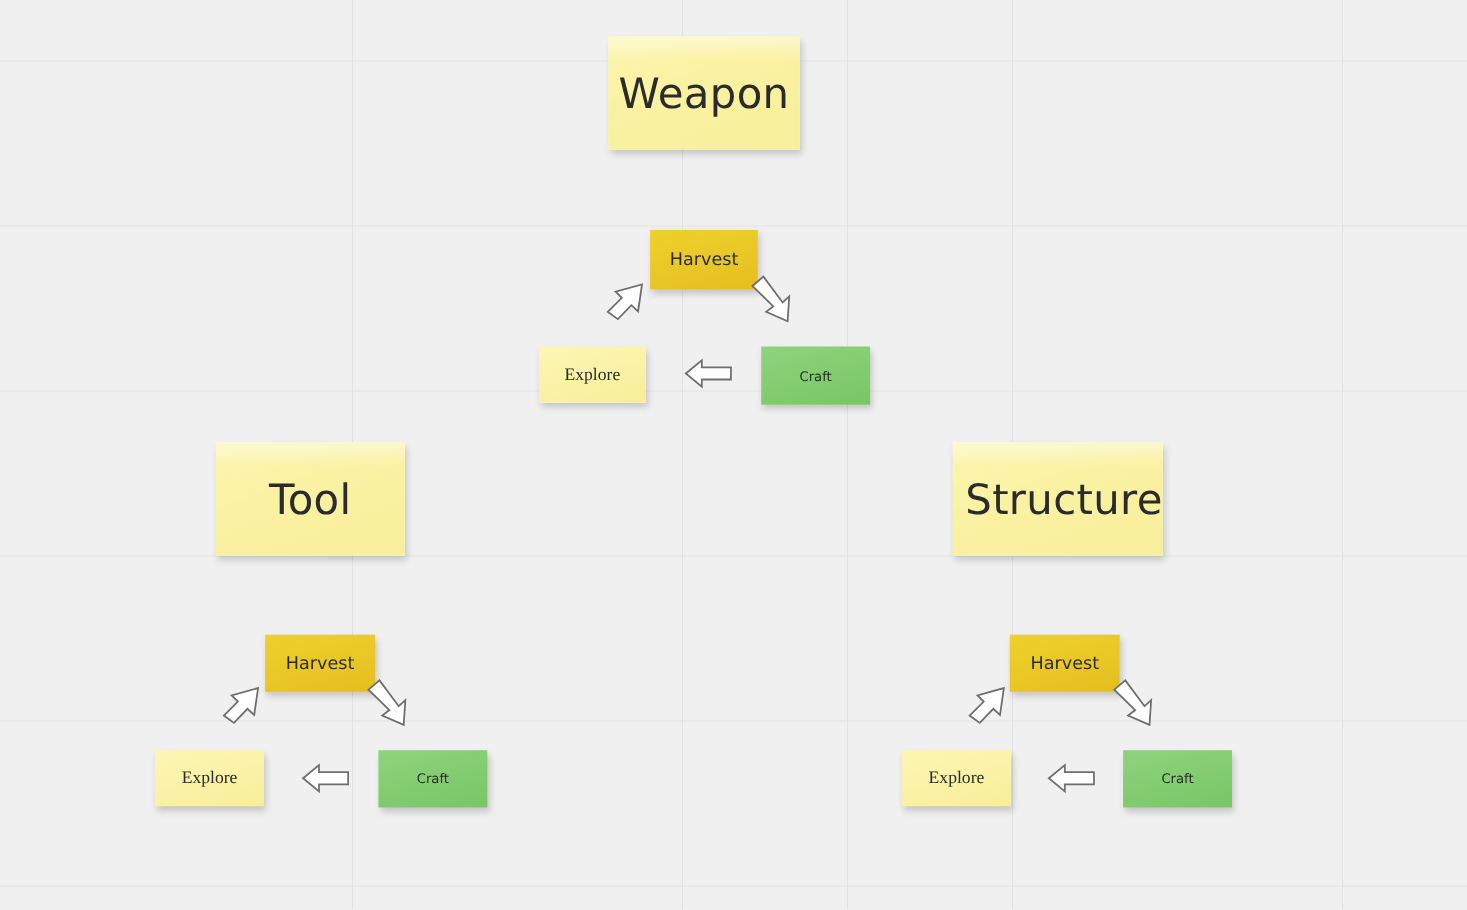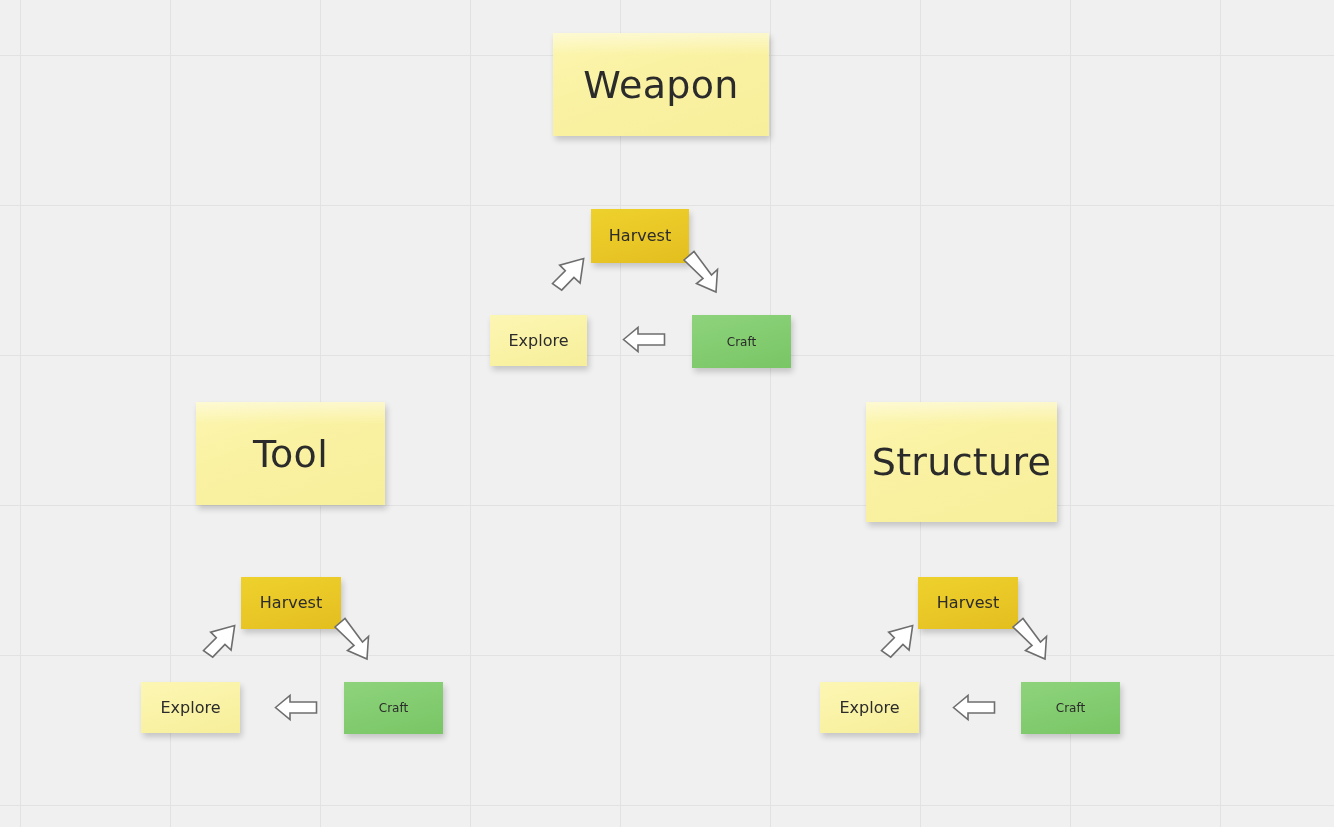--- a/index.html
+++ b/index.html
@@ -53,20 +53,21 @@
   .note.harvest {
     background: linear-gradient(165deg, #eed12c 0%, #e9c726 55%, #e3bf1e 100%);
     font-size: 16px;
     margin-top: 24px;
   }
 
   
   .note.explore {
     background: linear-gradient(165deg, #fcf6b4 0%, #f9f2a4 60%, #f6ee99 100%);
     font-size: 16px;
+    font-family: Liberation Serif, serif;
   }
 
   
   .note.craft {
     background: linear-gradient(165deg, #8ed37c 0%, #82cc6f 55%, #79c665 100%);
     font-size: 12px;
   }
 
   .arrow {
     position: absolute;
@@ -78,21 +79,21 @@
     stroke: #6e6e6e;
     stroke-width: 1.6;
     stroke-linejoin: miter;
   }
 </style>
 </head>
 <body>
 
 <div id="board">
 
-  <div class="note title" style="left:553px; top:33px; width:216px; height:103px;">
+  <div class="note title" style="left:553px; top:33px; width:174px; height:103px;">
     <span class="label">Weapon</span>
   </div>
 
   <div class="note harvest" style="left:591px; top:185px; width:98px; height:54px;">
     <span class="label">Harvest</span>
   </div>
 
   <div class="arrow" style="left:545px; top:252px; width:48px; height:44px;">
     <svg width="48" height="44" viewBox="0 0 48 44">
       <polygon class="shp" points="1.5,27 14,14.5 8.5,9 32,2.5 28.5,26.5 22.5,21 10.5,33.5" transform="translate(6,4) scale(1.02)"></polygon>
@@ -112,21 +113,21 @@
   <div class="arrow" style="left:622px; top:326px; width:44px; height:27px;">
     <svg width="44" height="27" viewBox="0 0 44 27">
       <polygon class="shp" points="1.5,13.5 16,1.5 16,8 42.5,8 42.5,19 16,19 16,25.5"></polygon>
     </svg>
   </div>
 
   <div class="note craft" style="left:692px; top:315px; width:99px; height:53px;">
     <span class="label">Craft</span>
   </div>
 
-  <div class="note title" style="left:196px; top:402px; width:189px; height:103px;">
+  <div class="note title" style="left:196px; top:402px; width:172px; height:103px;">
     <span class="label">Tool</span>
   </div>
 
   <div class="note harvest" style="left:241px; top:553px; width:100px; height:52px;">
     <span class="label">Harvest</span>
   </div>
 
   <div class="arrow" style="left:196px; top:619px; width:48px; height:44px;">
     <svg width="48" height="44" viewBox="0 0 48 44">
       <polygon class="shp" points="1.5,27 14,14.5 8.5,9 32,2.5 28.5,26.5 22.5,21 10.5,33.5" transform="translate(6,4) scale(1.02)"></polygon>
@@ -146,21 +147,21 @@
   <div class="arrow" style="left:274px; top:694px; width:44px; height:27px;">
     <svg width="44" height="27" viewBox="0 0 44 27">
       <polygon class="shp" points="1.5,13.5 16,1.5 16,8 42.5,8 42.5,19 16,19 16,25.5"></polygon>
     </svg>
   </div>
 
   <div class="note craft" style="left:344px; top:682px; width:99px; height:52px;">
     <span class="label">Craft</span>
   </div>
 
-  <div class="note title" style="left:866px; top:402px; width:191px; height:120px;">
+  <div class="note title" style="left:866px; top:402px; width:191px; height:103px;justify-content:flex-end;">
     <span class="label">Structure</span>
   </div>
 
   <div class="note harvest" style="left:918px; top:553px; width:100px; height:52px;">
     <span class="label">Harvest</span>
   </div>
 
   <div class="arrow" style="left:874px; top:619px; width:48px; height:44px;">
     <svg width="48" height="44" viewBox="0 0 48 44">
       <polygon class="shp" points="1.5,27 14,14.5 8.5,9 32,2.5 28.5,26.5 22.5,21 10.5,33.5" transform="translate(6,4) scale(1.02)"></polygon>

